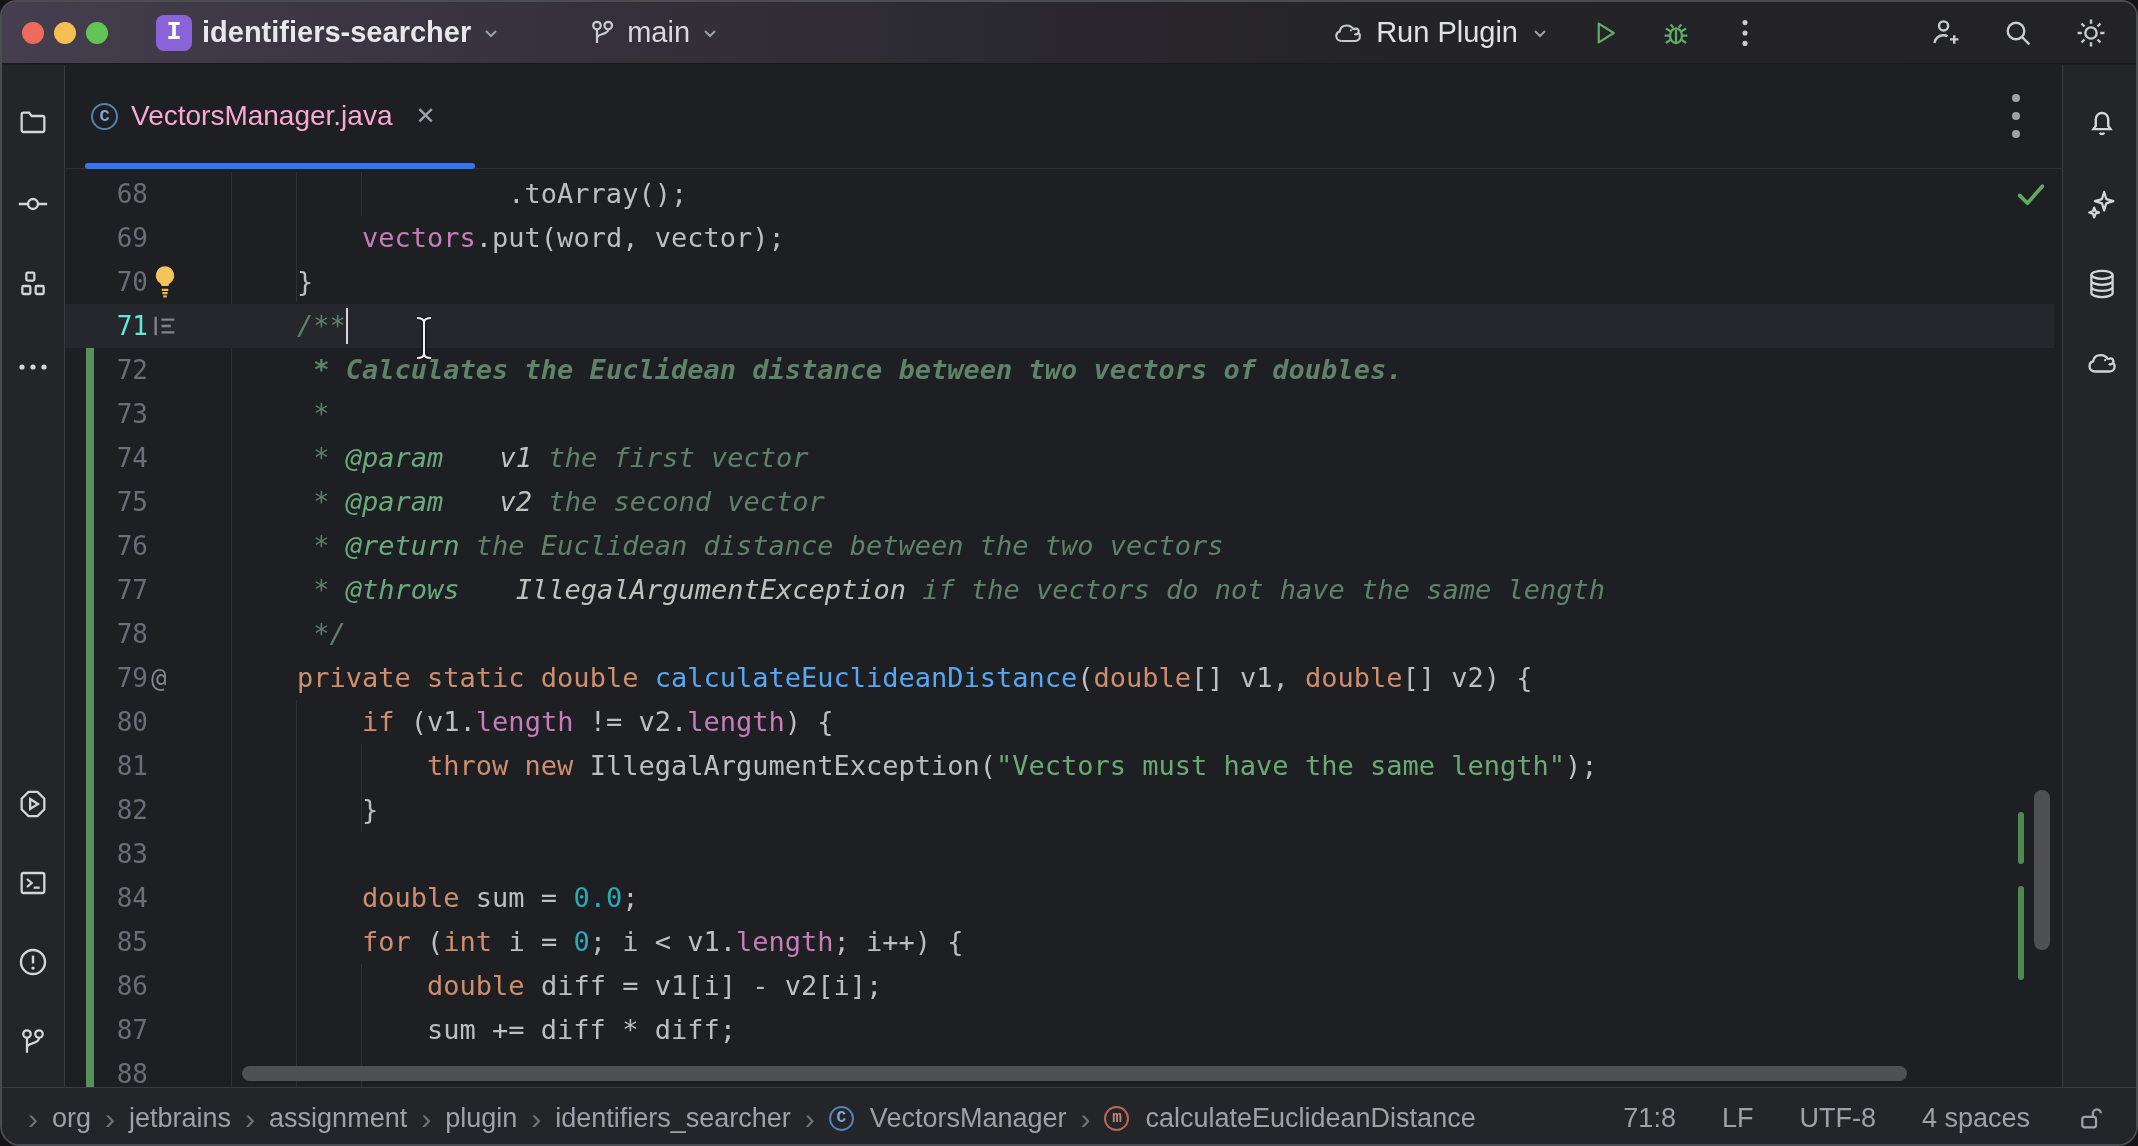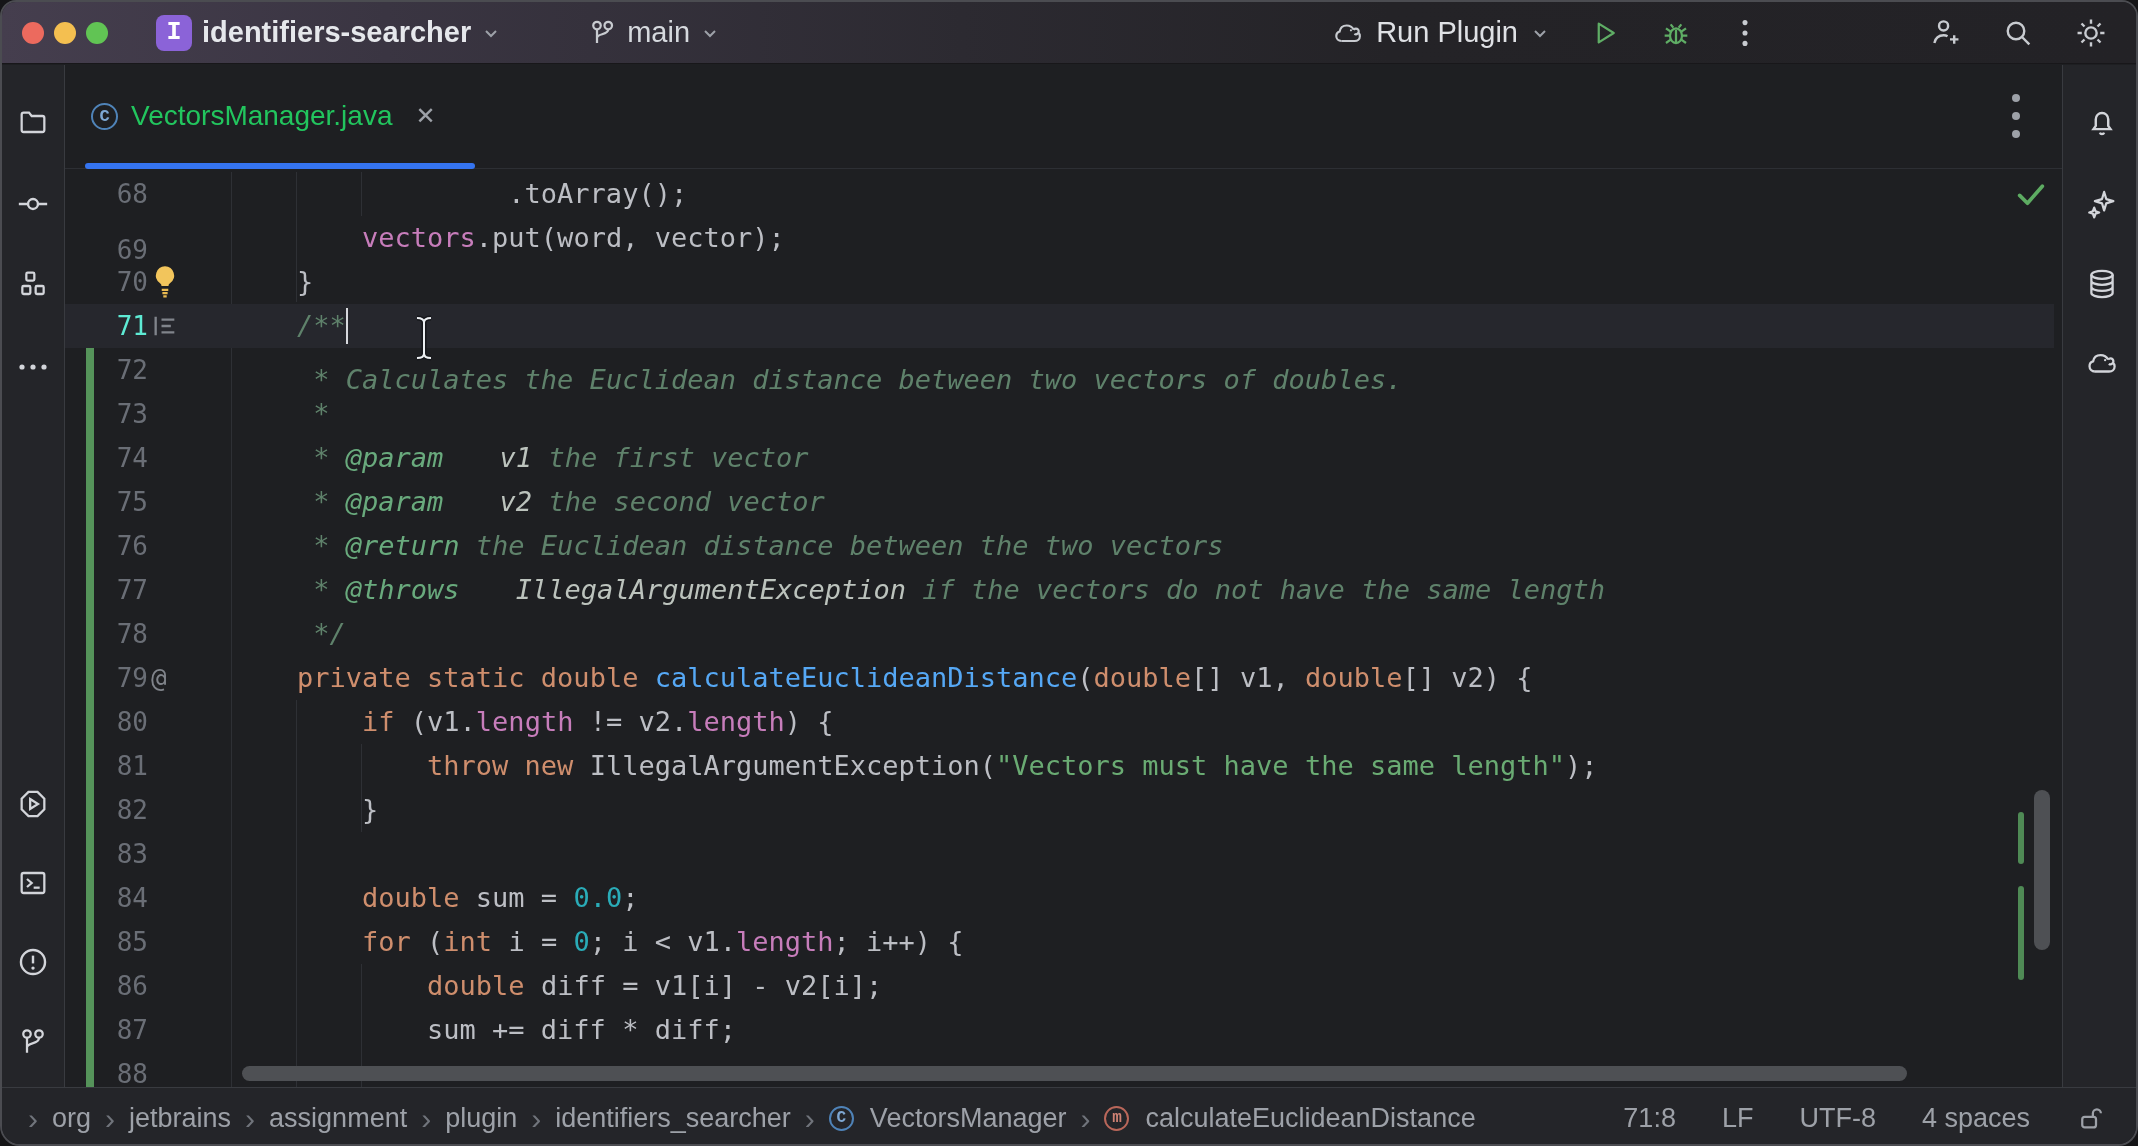--- a/index.html
+++ b/index.html
@@ -41,21 +41,21 @@
     border-left:1px solid var(--panel-border);}
   .stripe-ico{position:absolute;left:50%;transform:translate(-50%,-50%);color:#d3d5da;}
   .rightbar .stripe-ico{color:#d3d5da;}
 
   
   .tabbar{position:absolute;left:63px;top:62px;width:1997px;height:105px;background:var(--ed-bg);
     border-bottom:1px solid #2d2f34;}
   .tab{position:absolute;left:20px;top:0;height:100%;display:flex;align-items:center;gap:13px;padding:0 6px;}
   .file-ico{width:27px;height:27px;border-radius:50%;border:2.5px solid #4f83b8;color:#7ea7d2;
     font:bold 17px/23px "Liberation Mono",monospace;text-align:center;}
-  .tab-label{font-size:28px;color:#22c55e;}
+  .tab-label{font-size:28px;color:#f9a8d4;}
   .tab-close{color:#9da1a8;font-size:24px;margin-left:10px;}
   .tab-underline{position:absolute;left:20px;bottom:-1px;width:390px;height:6px;border-radius:3px;background:var(--accent);}
   .tab-more{position:absolute;left:1940px;top:26px;color:#9da1a8;}
 
   
   .editor{position:absolute;left:63px;top:167px;width:1997px;height:918px;background:var(--ed-bg);overflow:hidden;}
   .cur-line{position:absolute;left:0;width:1989px;height:44px;background:#26272d;}
   .lnum{position:absolute;left:0;width:83px;height:44px;text-align:right;
     font:26px/44px "DejaVu Sans Mono",monospace;color:#6a6e76;}
   .lnum.cur{color:#5eead4;}
@@ -296,40 +296,40 @@
     <div class="guide" style="left:231px;top:531px;height:387px;"></div>
     <div class="guide" style="left:296px;top:3px;height:44px;"></div>
     <div class="guide" style="left:296px;top:575px;height:88px;"></div>
     <div class="guide" style="left:296px;top:795px;height:123px;"></div>
 
     <div class="vcs-bar"></div>
 
     <div id="code-area" style="position:absolute;inset:0;">
         <div class="lnum" style="top: 3px;">68</div>
         <pre class="cline" style="top: 3px;"><span class="tk-pln">                 .toArray();</span></pre>
-        <div class="lnum" style="top: 47px; margin-top: 12px;">69</div>
+        <div class="lnum" style="top: 47px;">69</div>
         <pre class="cline" style="top: 47px;"><span class="tk-pln">        </span><span class="tk-fld">vectors</span><span class="tk-pln">.put(word, vector);</span></pre>
         <div class="lnum" style="top: 91px;">70</div>
         <div class="gicon" style="top: 91px;">
           <svg width="28" height="34" viewBox="0 0 20 26">
             <path d="M10 1a7 7 0 0 1 4 12.7c-.9.7-1.3 1.3-1.3 2.3H7.3c0-1-.4-1.6-1.3-2.3A7 7 0 0 1 10 1Z" fill="#f2c55c"></path>
             <path d="M7.5 19h5 M8 21.5h4 M8.7 24h2.6" stroke="#e9ba50" stroke-width="1.6" fill="none"></path>
           </svg>
         </div>
         <pre class="cline" style="top: 91px;"><span class="tk-pln">    }</span></pre>
         <div class="cur-line" style="top: 135px;"></div>
         <div class="lnum cur" style="top: 135px;">71</div>
         <div class="gicon" style="top: 135px;">
           <svg width="28" height="28" viewBox="0 0 24 24" fill="none" stroke="#80848b" stroke-width="2">
             <path d="M4 4v16 M9 6.5h11 M9 12h8 M9 17.5h11"></path>
           </svg>
         </div>
         <pre class="cline" style="top: 135px;"><span class="tk-pln">    </span><span class="tk-doc">/**</span></pre>
         <div class="lnum" style="top: 179px;">72</div>
-        <pre class="cline" style="top: 189px;"><span class="tk-pln">     </span><span class="tk-doc">* Calculates the Euclidean distance between two vectors of doubles.</span></pre>
+        <pre class="cline" style="top: 179px; font-weight: bold;"><span class="tk-pln">     </span><span class="tk-doc">* Calculates the Euclidean distance between two vectors of doubles.</span></pre>
         <div class="lnum" style="top: 223px;">73</div>
         <pre class="cline" style="top: 223px;"><span class="tk-pln">     </span><span class="tk-doc">*</span></pre>
         <div class="lnum" style="top: 267px;">74</div>
         <pre class="cline" style="top: 267px;"><span class="tk-pln">     </span><span class="tk-doc">* </span><span class="tk-tag">@param </span><span class="tk-docv">v1 </span><span class="tk-doc">the first vector</span></pre>
         <div class="lnum" style="top: 311px;">75</div>
         <pre class="cline" style="top: 311px;"><span class="tk-pln">     </span><span class="tk-doc">* </span><span class="tk-tag">@param </span><span class="tk-docv">v2 </span><span class="tk-doc">the second vector</span></pre>
         <div class="lnum" style="top: 355px;">76</div>
         <pre class="cline" style="top: 355px;"><span class="tk-pln">     </span><span class="tk-doc">* </span><span class="tk-tag">@return </span><span class="tk-doc">the Euclidean distance between the two vectors</span></pre>
         <div class="lnum" style="top: 399px;">77</div>
         <pre class="cline" style="top: 399px;"><span class="tk-pln">     </span><span class="tk-doc">* </span><span class="tk-tag">@throws </span><span class="tk-docv">IllegalArgumentException </span><span class="tk-doc">if the vectors do not have the same length</span></pre>

